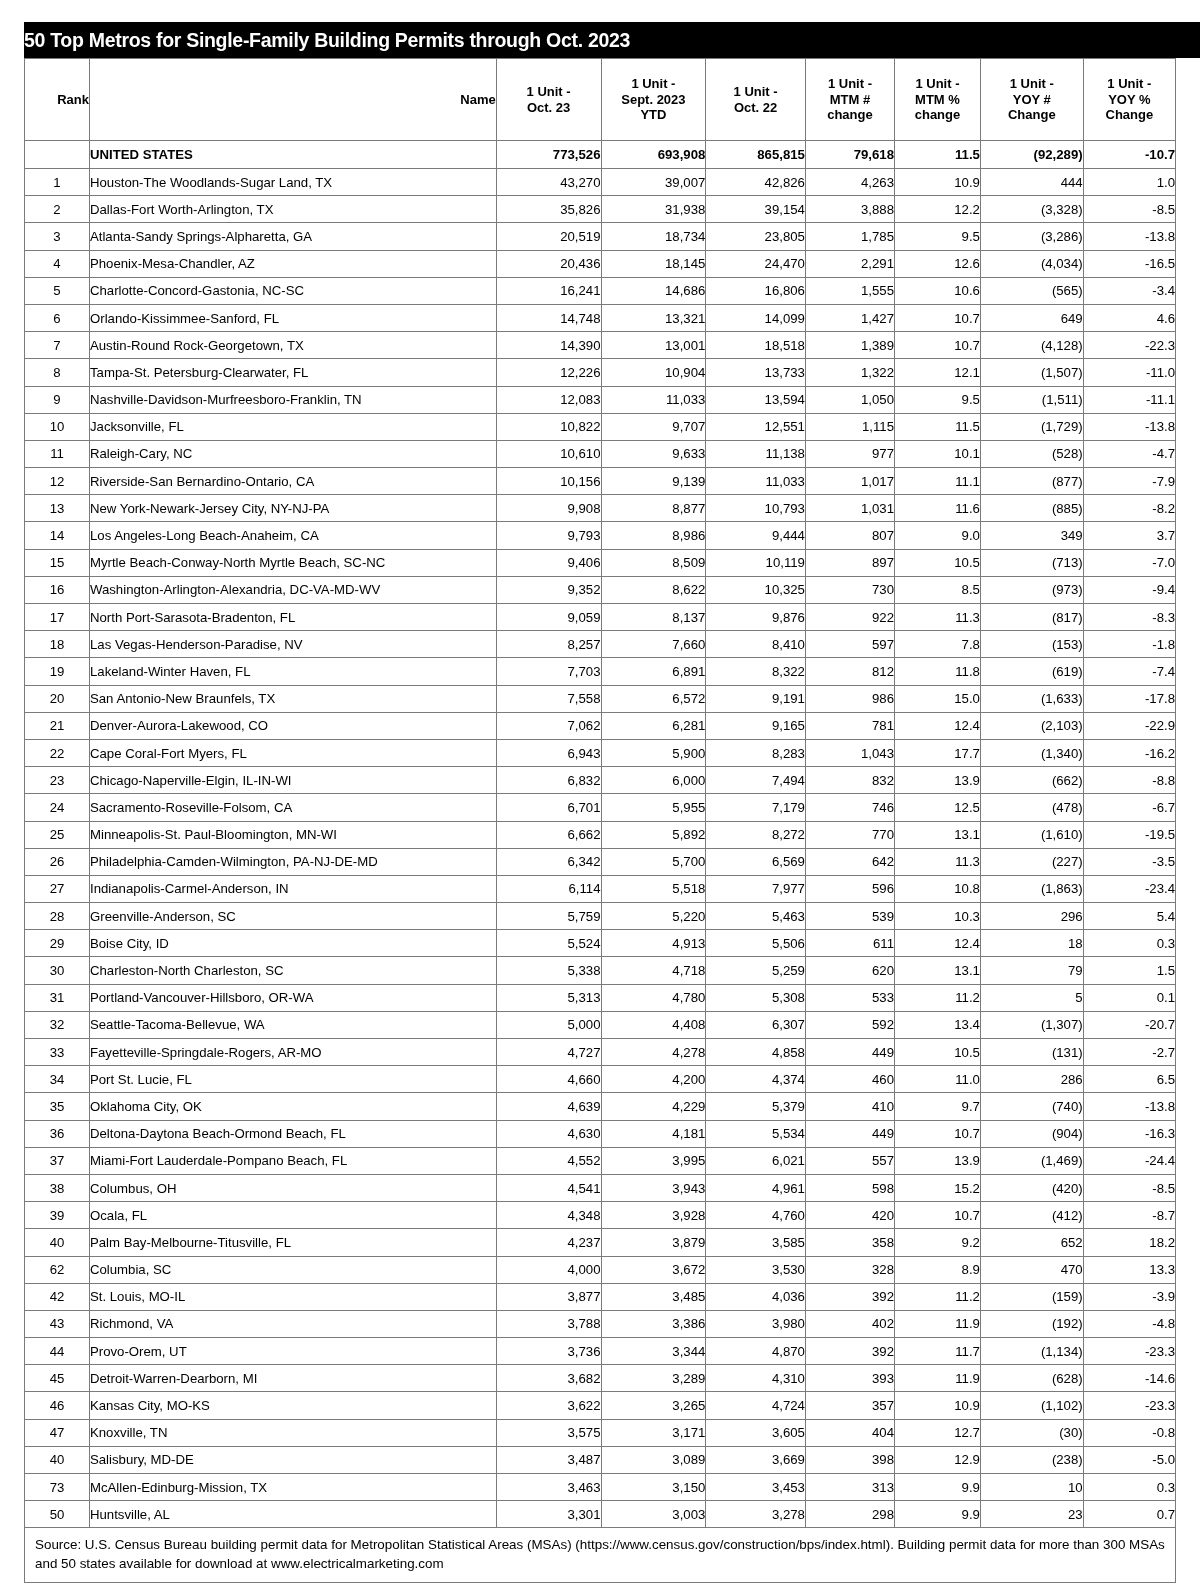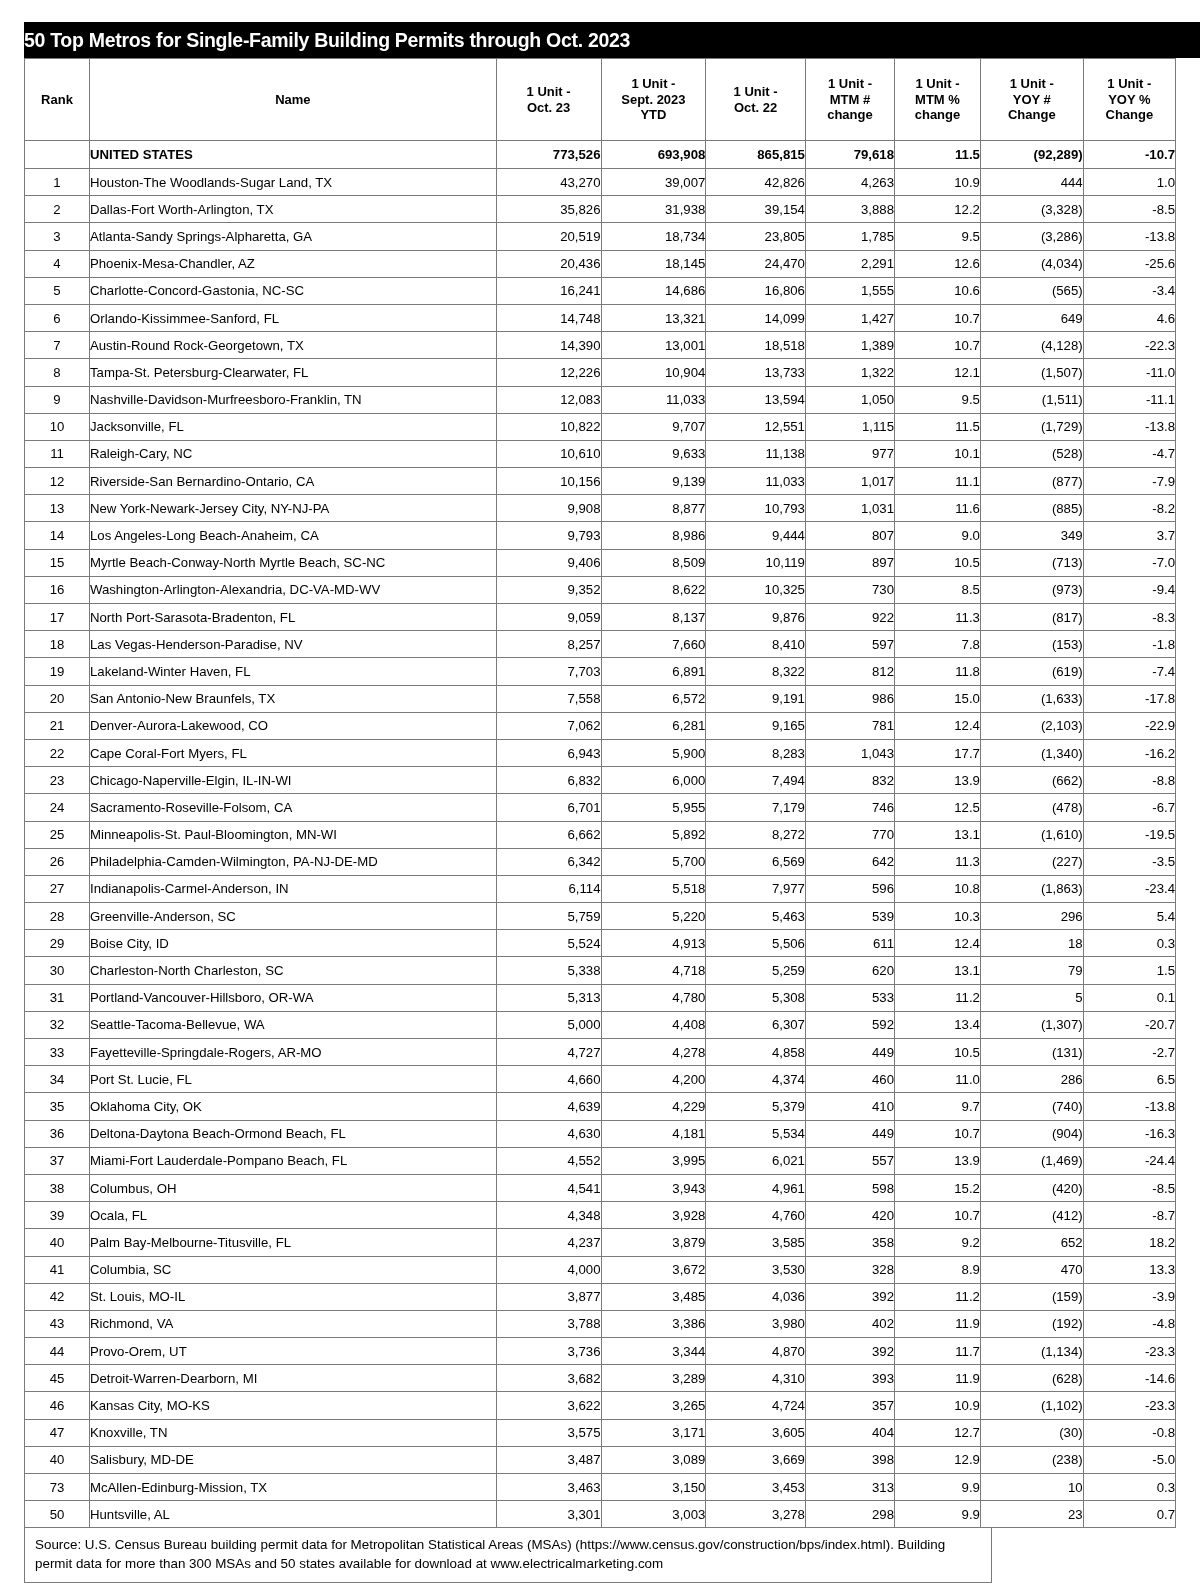--- a/index.html
+++ b/index.html
@@ -60,21 +60,21 @@
 
   thead th {
     height: 82px;
     font-weight: bold;
     font-size: 13px;
     line-height: 15.5px;
     vertical-align: bottom;
     padding-bottom: 5px;
   }
   th.h-rank, th.h-name {
-    text-align: center;
+    text-align: right;
     padding-left: 8px;
   }
   th.h-num {
     text-align: center;
   }
   th .hl { display: block; white-space: nowrap; }
 
   tbody tr { height: 27.2px; margin-top: 24px; }
   tbody td { height: 27.2px; }
 
@@ -93,21 +93,21 @@
     text-align: right;
     padding-right: 10px;
     font-size: 13.2px;
   }
   tr.us-row td {
     font-weight: bold;
   }
   tr.us-row { height: 28px; }
 
   .source {
-    width: 968px;
+    width: 1152px;
     box-sizing: border-box;
     border: 1px solid #7a7a7a;
     border-top: none;
     padding: 7px 10px 9px 10px;
     font-size: 13.4px;
     line-height: 19px;
     text-align: left;
   }
 </style>
 </head>
@@ -219,21 +219,21 @@
         </tr>
         <tr>
           <td class="rank">4</td>
           <td class="name">Phoenix-Mesa-Chandler, AZ</td>
           <td class="num">20,436</td>
           <td class="num">18,145</td>
           <td class="num">24,470</td>
           <td class="num">2,291</td>
           <td class="num">12.6</td>
           <td class="num">(4,034)</td>
-          <td class="num">-25.6</td>
+          <td class="num">-16.5</td>
         </tr>
         <tr>
           <td class="rank">5</td>
           <td class="name">Charlotte-Concord-Gastonia, NC-SC</td>
           <td class="num">16,241</td>
           <td class="num">14,686</td>
           <td class="num">16,806</td>
           <td class="num">1,555</td>
           <td class="num">10.6</td>
           <td class="num">(565)</td>
@@ -618,21 +618,21 @@
           <td class="name">Palm Bay-Melbourne-Titusville, FL</td>
           <td class="num">4,237</td>
           <td class="num">3,879</td>
           <td class="num">3,585</td>
           <td class="num">358</td>
           <td class="num">9.2</td>
           <td class="num">652</td>
           <td class="num">18.2</td>
         </tr>
         <tr>
-          <td class="rank">41</td>
+          <td class="rank">62</td>
           <td class="name">Columbia, SC</td>
           <td class="num">4,000</td>
           <td class="num">3,672</td>
           <td class="num">3,530</td>
           <td class="num">328</td>
           <td class="num">8.9</td>
           <td class="num">470</td>
           <td class="num">13.3</td>
         </tr>
         <tr>

